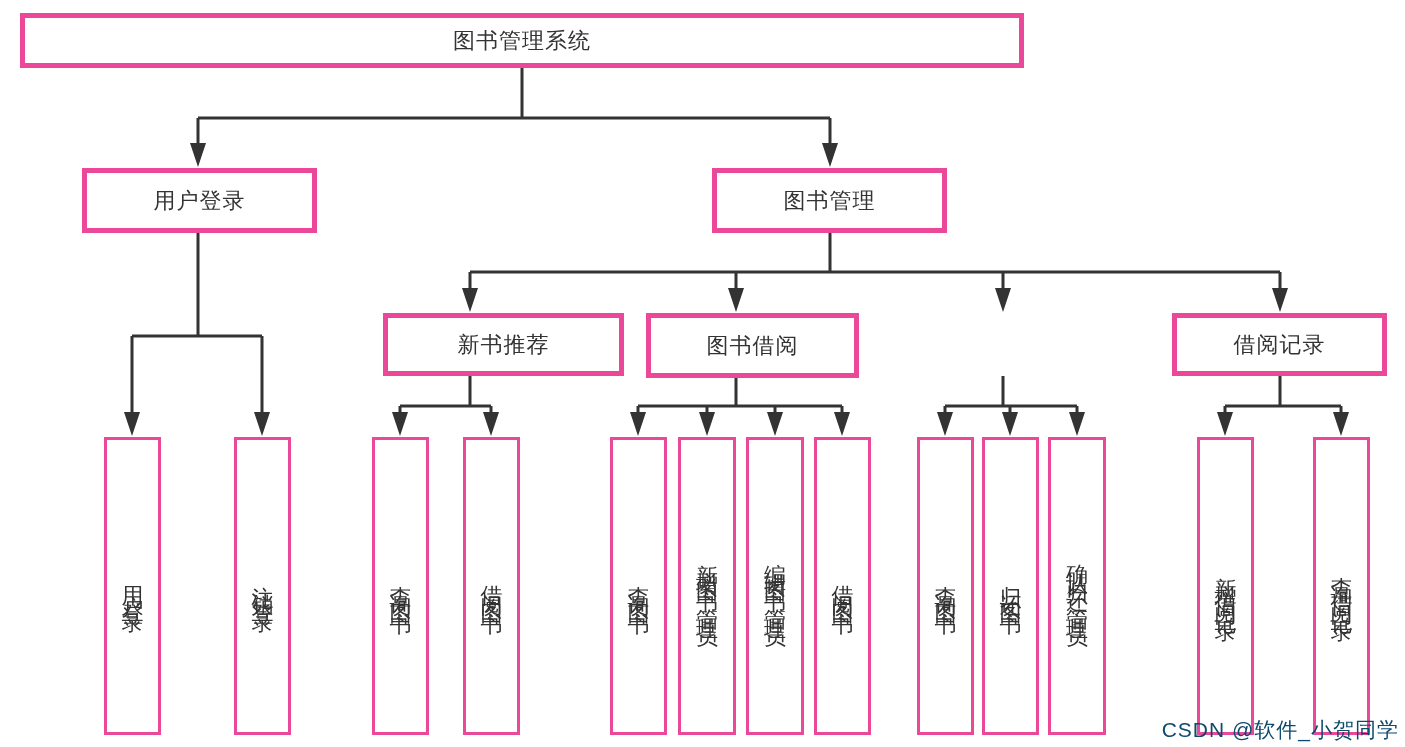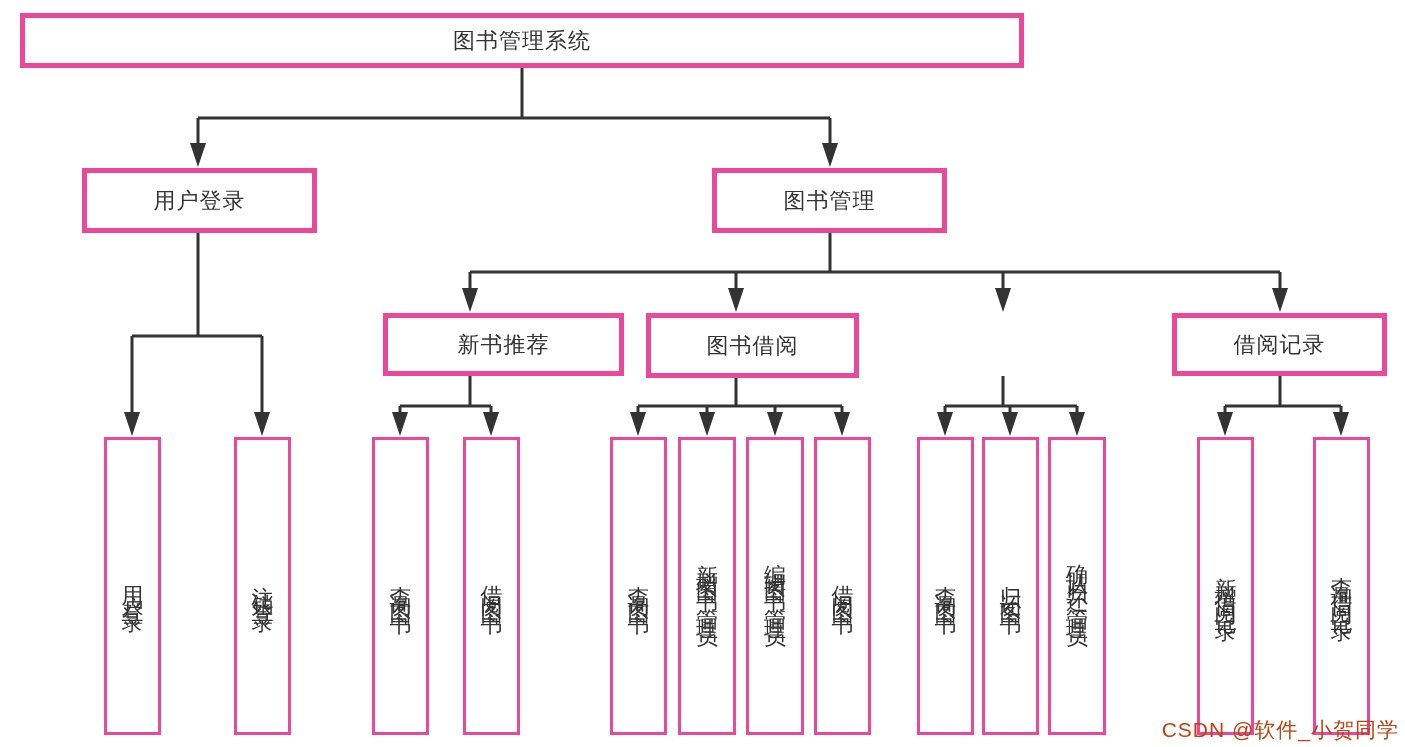--- a/index.html
+++ b/index.html
@@ -68,21 +68,21 @@
   #l-cb-return  { left: 982px;  width: 57px; }
   #l-cb-confirm { left: 1048px; width: 58px; }
   #l-bh-add     { left: 1197px; width: 57px; }
   #l-bh-query   { left: 1313px; width: 57px; }
 
   #watermark {
     position: absolute;
     right: 6px;
     top: 716px;
     font-size: 21px;
-    color: #c2410c;
+    color: #0c4a6e;
     z-index: 2;
     letter-spacing: 1px;
   }
 </style>
 </head>
 <body>
 
 <div id="canvas">
 
   <svg id="connectors" viewBox="0 0 1405 747" xmlns="http://www.w3.org/2000/svg">

